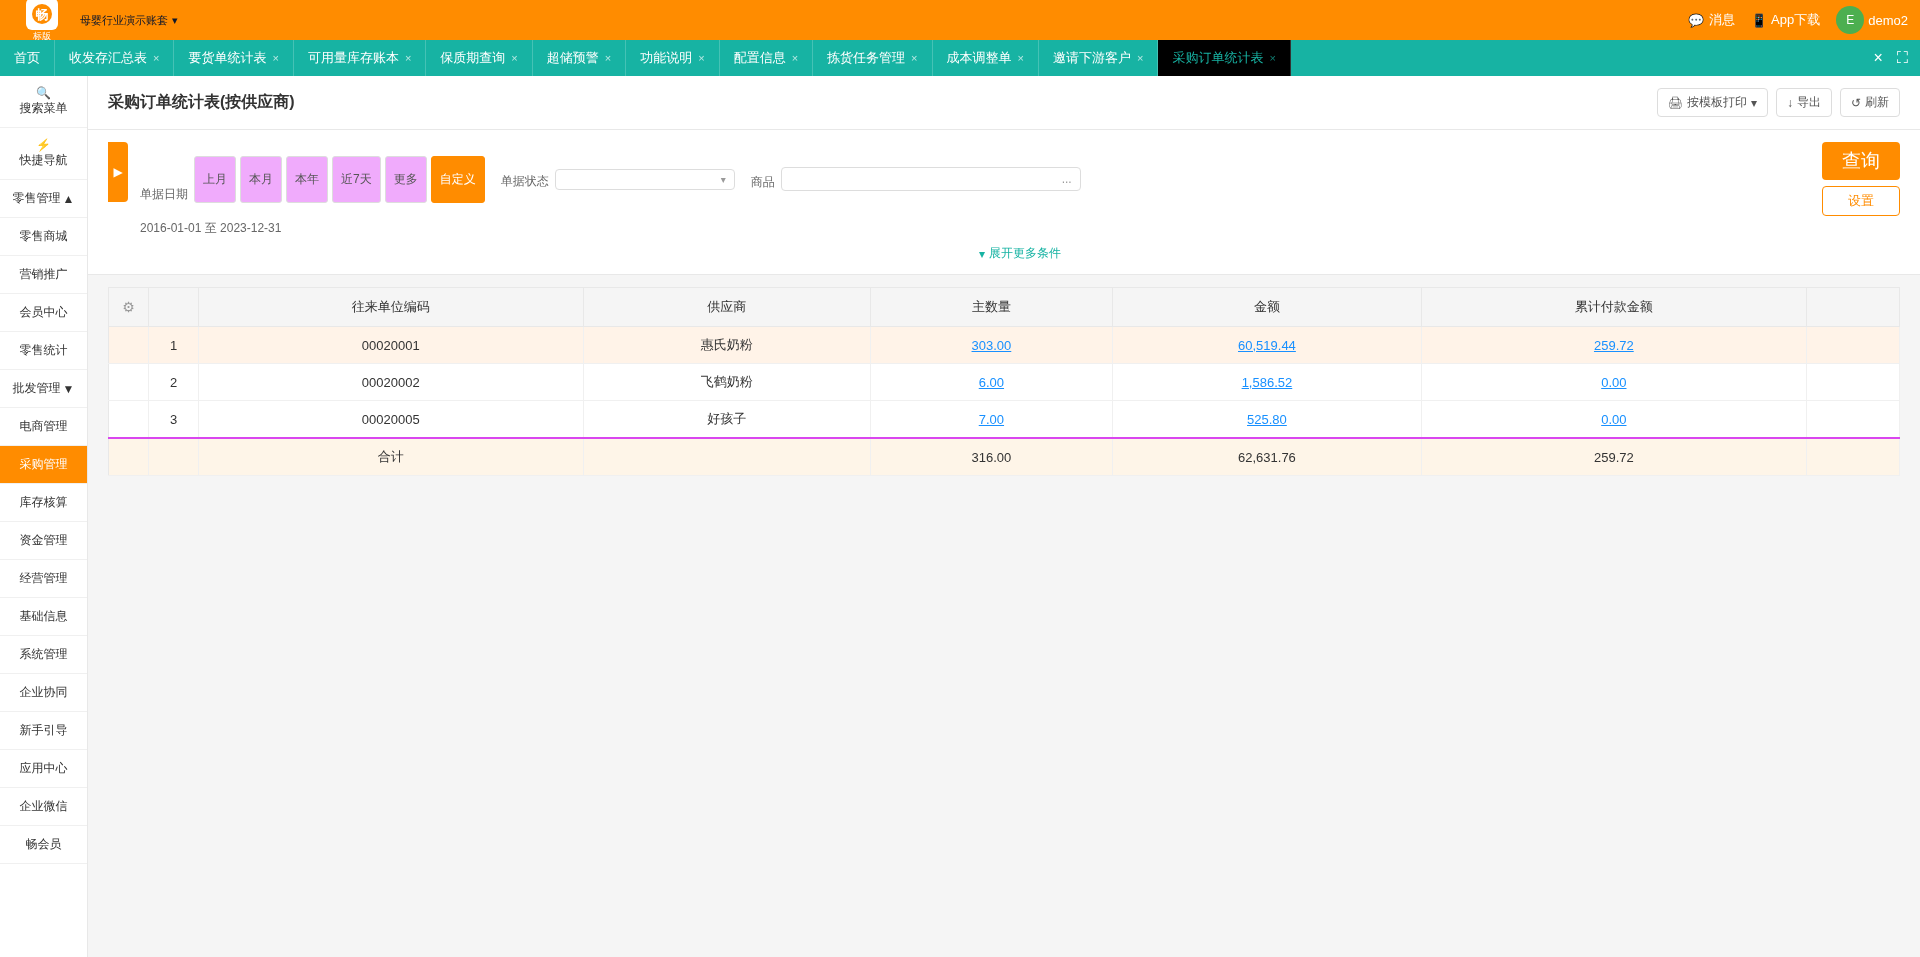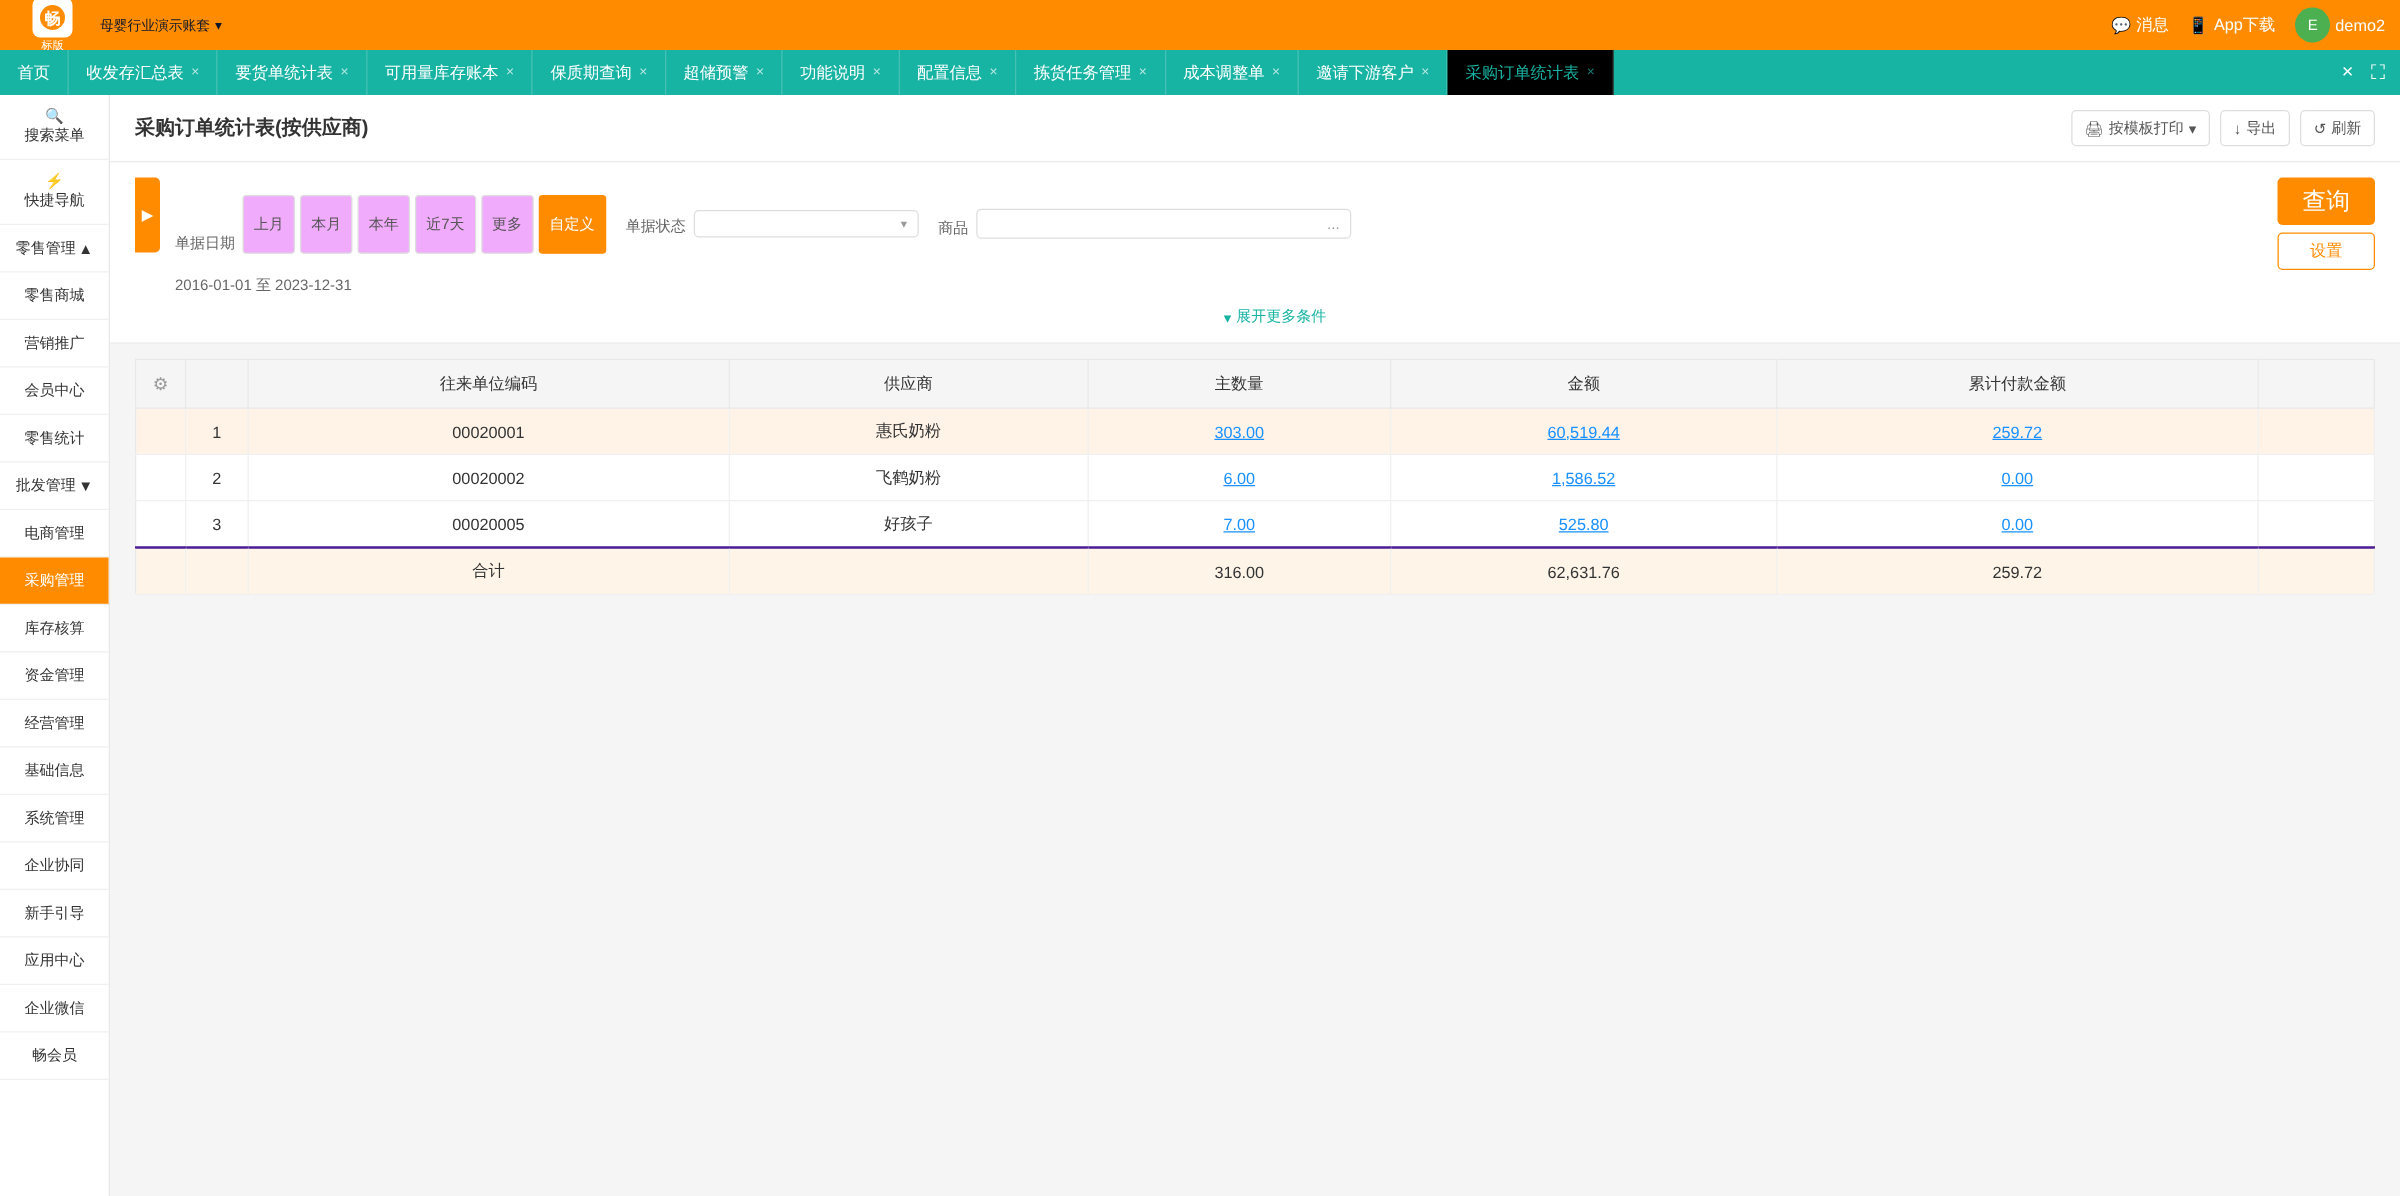--- a/index.html
+++ b/index.html
@@ -63,21 +63,21 @@
     
     .table-container { flex: 1; padding: 0 20px 20px 20px; background: #f5f5f5; }
     .data-table { width: 100%; border-collapse: collapse; background: #fff; border: 1px solid #e8e8e8; margin-top: 12px; }
     .data-table thead tr { background: #f5f5f5; }
     .data-table th { padding: 10px 12px; text-align: center; font-size: 13px; color: #333; font-weight: 500; border-bottom: 1px solid #e8e8e8; border-right: 1px solid #e8e8e8; white-space: nowrap; }
     .data-table td { padding: 9px 12px; text-align: center; font-size: 13px; color: #333; border-bottom: 1px solid #f0f0f0; border-right: 1px solid #f0f0f0; }
     .data-table tr.row-highlighted { background: #fff3e8; }
     .data-table td.link { color: #1890ff; text-decoration: underline; cursor: pointer; }
     .data-table .col-index { width: 50px; }
     .data-table .col-settings { width: 40px; }
-    .footer-row td { background: #fef5e8; font-weight: 500; border-top: 2px solid #4c1d95; text-align: center; }
+    .footer-row td { background: #fef5e8; font-weight: 500; border-top: 2px solid #d946ef; text-align: center; }
     .settings-icon { color: #999; font-size: 14px; cursor: pointer; }
     .chevron-down { font-size: 10px; color: #999; }
   </style>
 </head>
 <body>
 
 <div class="top-bar">
   <div class="top-bar-left">
     <div class="logo-area">
       <div class="logo-icon">

